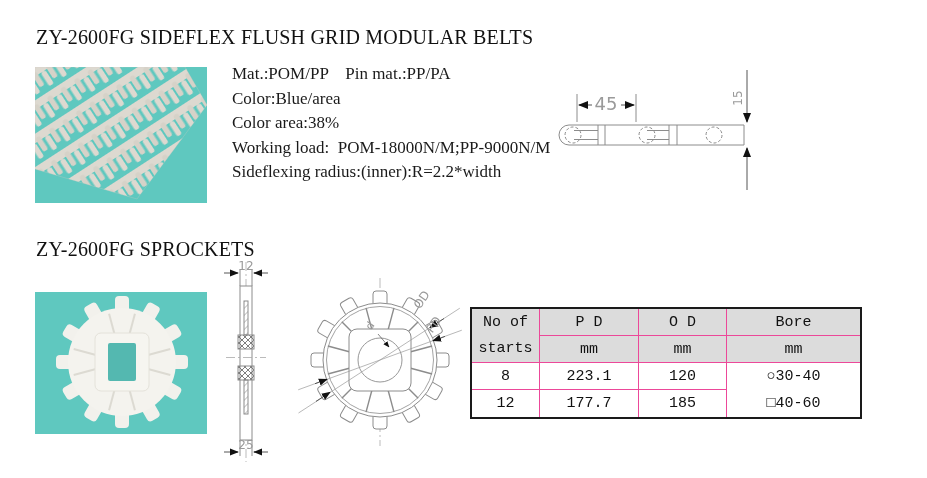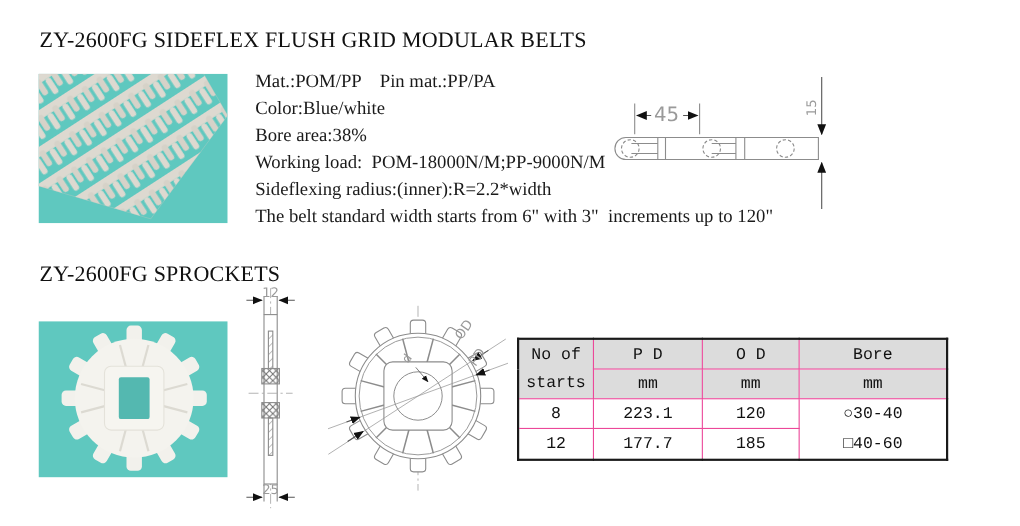--- a/index.html
+++ b/index.html
@@ -55,25 +55,24 @@
         <rect x="9" y="4" width="5.5" height="16" rx="2.6" fill="#d6d2c8"></rect>
       </pattern>
     </defs>
     <rect x="0" y="0" width="172" height="136" fill="#5fc8bf"></rect>
     <polygon points="0,0 150,0 172,38 102,132 0,102" fill="url(#beltpat)"></polygon>
     <polygon points="0,0 150,0 172,38 102,132 0,102" fill="none" stroke="#cfccc3" stroke-width="0.6" opacity="0.5"></polygon>
   </svg>
 
   <div class="specs">
     <div class="spec-line">Mat.:POM/PP    Pin mat.:PP/PA</div>
-    <div class="spec-line">Color:Blue/white</div>
-    <div class="spec-line">Bore area:38%</div>
+    <div class="spec-line">Color:Blue/area</div>
+    <div class="spec-line">Color area:38%</div>
     <div class="spec-line">Working load:  POM-18000N/M;PP-9000N/M</div>
     <div class="spec-line">Sideflexing radius:(inner):R=2.2*width</div>
-    <div class="spec-line">The belt standard width starts from 6" with 3"  increments up to 120"</div>
   </div>
 
   <svg class="drawing belt-drawing" width="215" height="140" viewBox="0 0 215 140">
     <defs>
       <marker id="arrA" viewBox="0 0 10 10" refX="9" refY="5" markerWidth="10" markerHeight="10" orient="auto">
         <path d="M0,1 L10,5 L0,9 z" fill="#111"></path>
       </marker>
     </defs>
     <g stroke="#8c8c8c" stroke-width="1" fill="none">
 

